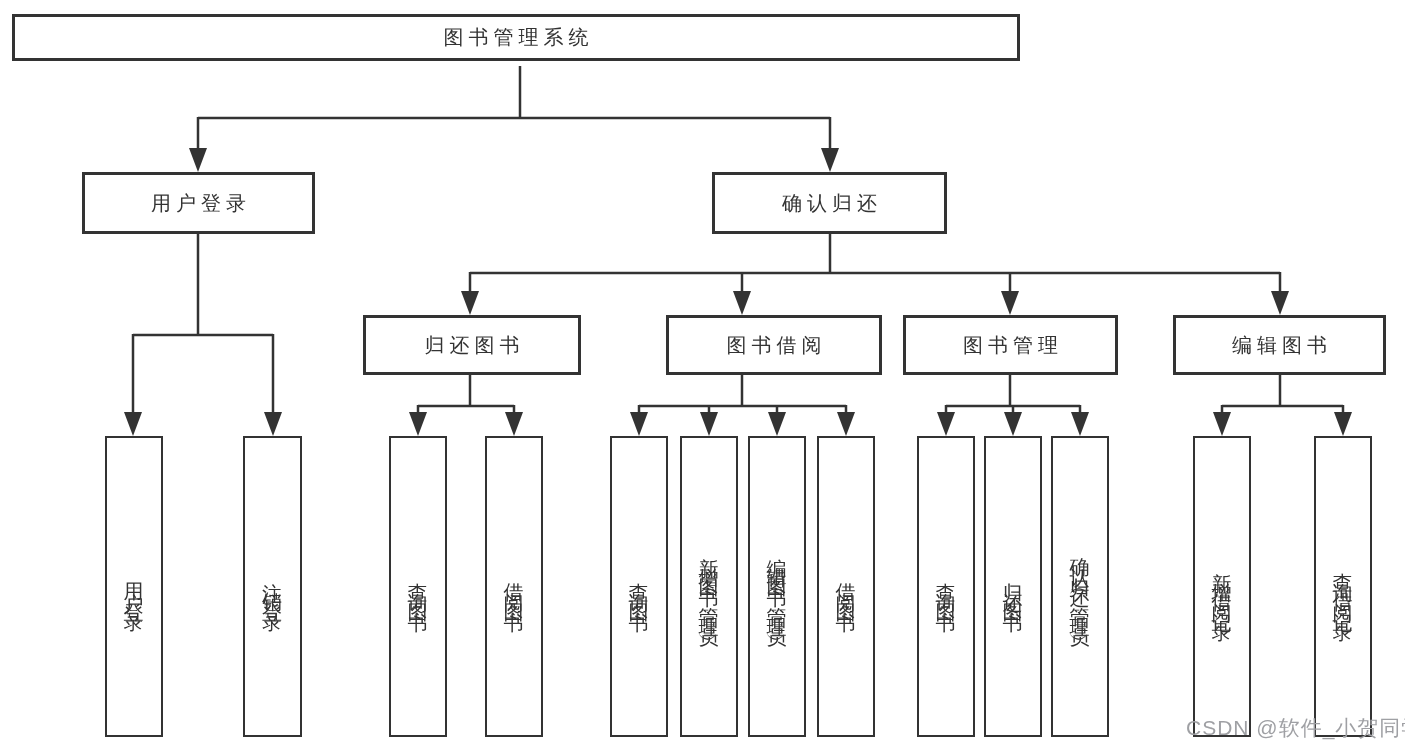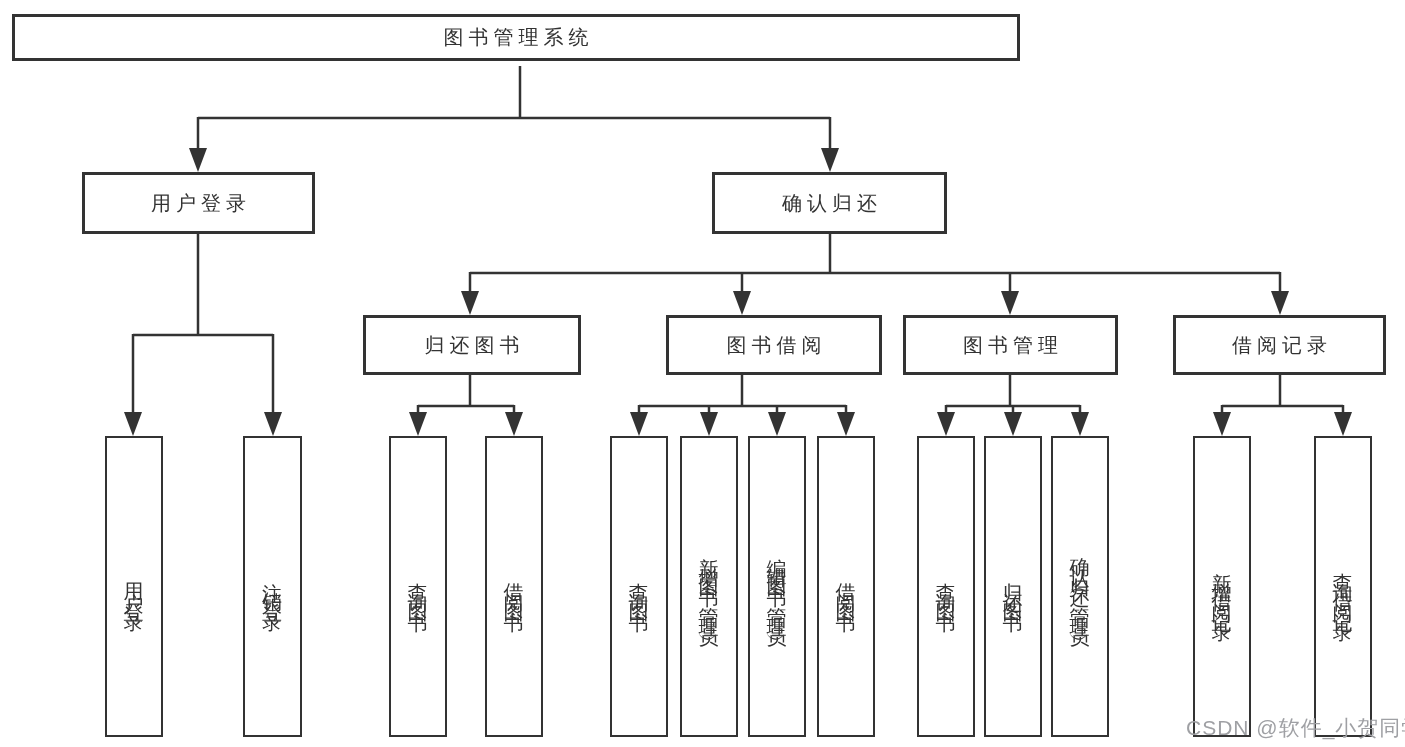--- a/index.html
+++ b/index.html
@@ -129,21 +129,21 @@
   </svg>
 
   <div class="node hnode" style="left:12px; top:14px; width:1008px; height:47px;font-family:Liberation Serif, serif;">图书管理系统</div>
 
   <div class="node hnode" style="left:82px; top:172px; width:233px; height:62px;">用户登录</div>
   <div class="node hnode" style="left:712px; top:172px; width:235px; height:62px;">确认归还</div>
 
   <div class="node hnode" style="left:363px; top:315px; width:218px; height:60px;">归还图书</div>
   <div class="node hnode" style="left:634px; top:315px; width:216px; height:60px;margin-left:32px;">图书借阅</div>
   <div class="node hnode" style="left:903px; top:315px; width:215px; height:60px;">图书管理</div>
-  <div class="node hnode" style="left:1173px; top:315px; width:213px; height:60px;">借阅记录</div>
+  <div class="node hnode" style="left:1173px; top:315px; width:213px; height:60px;">编辑图书</div>
 
   <div class="node vnode" style="left:105px; top:436px; width:58px; height:301px;">
     <span class="vtext">用户登录</span>
   </div>
   <div class="node vnode" style="left:243px; top:436px; width:59px; height:301px;">
     <span class="vtext">注销登录</span>
   </div>
 
   <div class="node vnode" style="left:389px; top:436px; width:58px; height:301px;">
     <span class="vtext">查询图书</span>

